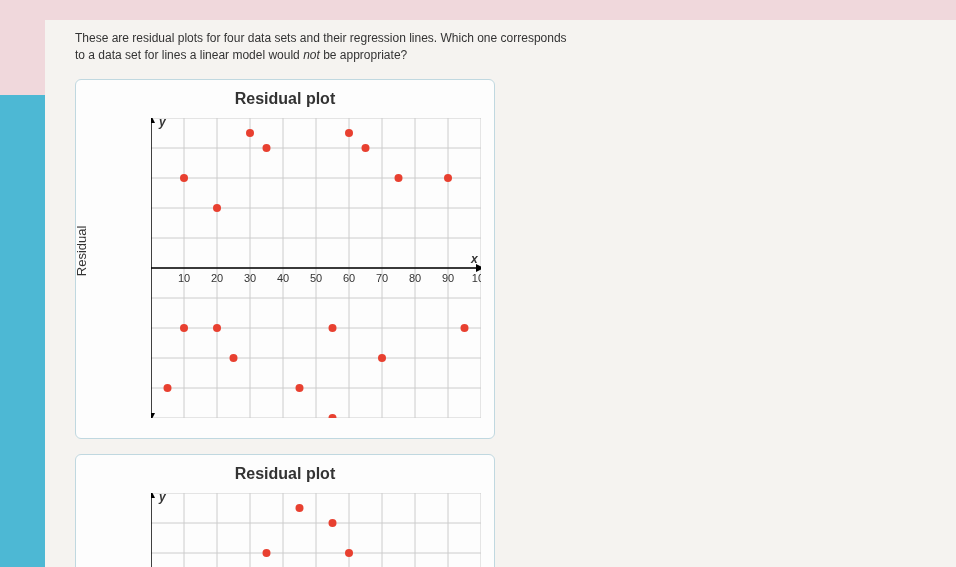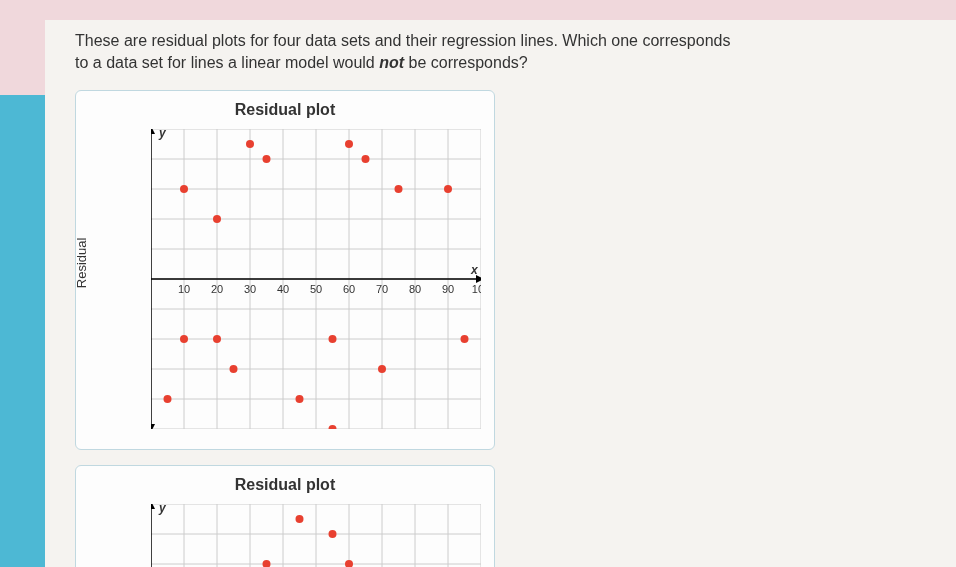--- a/index.html
+++ b/index.html
@@ -23,26 +23,26 @@
   .main {
     position: absolute;
     left: 45px;
     right: 0;
     top: 20px;
     bottom: 0;
     background: #f5f3f0;
     padding: 10px 30px;
   }
   .question {
-    font-size: 16px;
+    font-size: 12px;
     line-height: 1.4;
     color: #333;
     margin-bottom: 15px;
   }
-  .em { font-style: italic; font-weight: bold; }
+  .em { font-style: italic; }
   .plots {
     display: flex;
     flex-wrap: wrap;
     gap: 15px;
   }
   .plot-box {
     width: 420px;
     height: 360px;
     border: 1px solid #c0d8e0;
     border-radius: 6px;
@@ -80,21 +80,21 @@
 </style>
 </head>
 <body>
 
 <div class="sidebar"></div>
 
 <div class="main">
 
   <div class="question">
     <span>These are residual plots for four data sets and their regression lines. Which one corresponds</span><br>
-    <span>to a data set for lines a linear model would </span><span class="em">not</span><span> be corresponds?</span>
+    <span>to a data set for lines a linear model would </span><span class="em">not</span><span> be appropriate?</span>
   </div>
 
   <div class="plots">
 
     <div class="plot-box">
       <div class="plot-title">Residual plot</div>
       <div class="ylabel">Residual</div>
       <div class="chart">
         <svg width="330" height="300" viewBox="0 0 330 300">
           <g class="grid" id="grid1">

